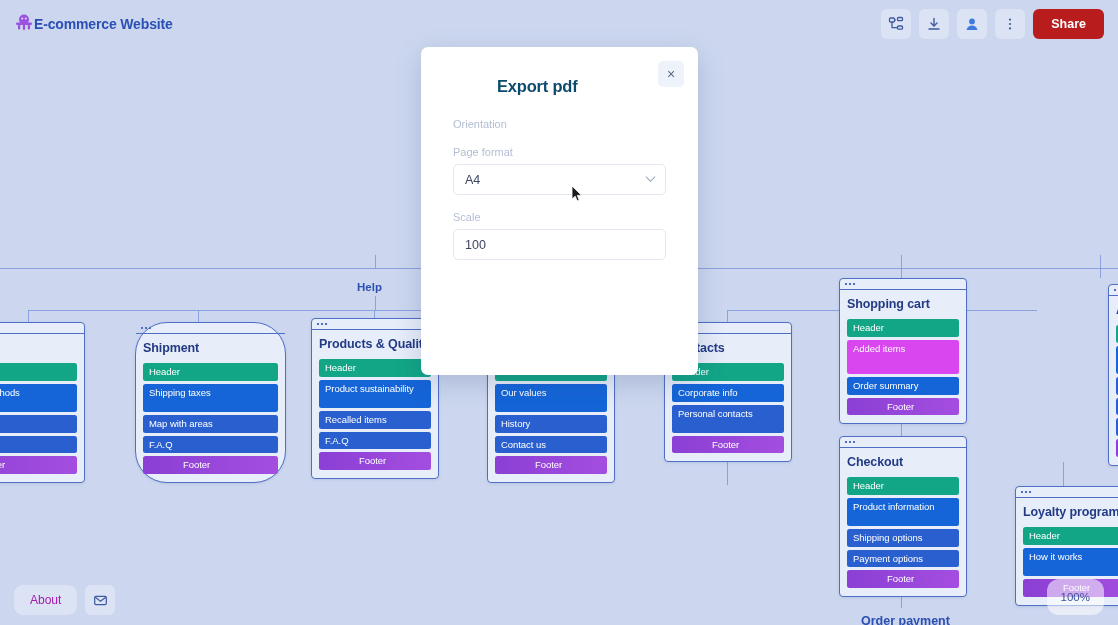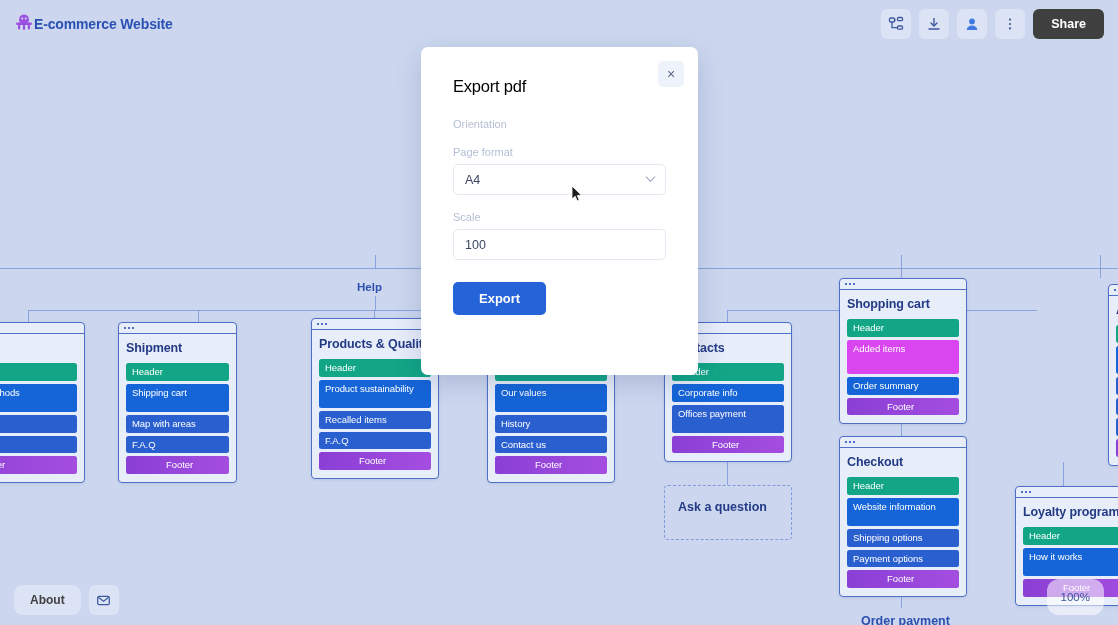--- a/index.html
+++ b/index.html
@@ -127,43 +127,43 @@
   }
   .icon-btn {
     width: 30px; height: 30px;
     border-radius: 6px;
     background: rgba(255,255,255,.30);
     display: flex; align-items: center; justify-content: center;
     cursor: pointer;
   }
   .icon-btn svg { display:block; }
   .share-btn {
-    background: #404040;
+    background: #b91c1c;
     color: #fff;
     font-size: 12.5px;
     font-weight: bold;
     border: none;
     border-radius: 6px;
     padding: 8px 18px;
     cursor: pointer;
     font-family: inherit;
   }
 
   
   .bottombar {
     position: absolute;
     left: 14px; bottom: 10px;
     display: flex; align-items: center; gap: 8px;
     z-index: 20;
   }
   .about-btn {
     background: rgba(255,255,255,.30);
-    color: #404040;
+    color: #a21caf;
     font-size: 12px;
-    font-weight: bold;
+    font-weight: normal;
     border: none;
     border-radius: 9px;
     padding: 8px 16px;
     cursor: pointer;
     font-family: inherit;
   }
   .zoom-pill {
     position: absolute;
     right: 14px; bottom: 10px;
     background: rgba(255,255,255,.55);
@@ -194,25 +194,26 @@
     background: #eef2fa;
     border: none;
     color: #5a6785;
     font-size: 14px;
     line-height: 1;
     cursor: pointer;
     display: flex; align-items: center; justify-content: center;
     font-family: inherit;
   }
   .modal-title {
-    color: #000000;
+    color: #0c4a6e;
     font-size: 16.5px;
-    font-weight: normal;
+    font-weight: bold;
     margin-bottom: 22px;
     letter-spacing: -.2px;
+    margin-left: 44px;
   }
   .field { margin-bottom: 16px; }
   .field-label {
     color: #b3bed4;
     font-size: 11px;
     margin-bottom: 6px;
   }
   .select-box, .text-box {
     position: relative;
     width: 100%;
@@ -287,30 +288,30 @@
       <div class="card-body">
         <div class="card-title">Payments</div>
         <div class="row header">Header</div>
         <div class="row blue tall">Payment methods</div>
         <div class="row blue2">Taxes</div>
         <div class="row blue2">&nbsp;</div>
         <div class="row footer">Footer</div>
       </div>
     </div>
 
-    <div class="card" style="left:118px;top:322px;width:119px;">
+    <div class="card" style="left:135px;top:322px;width:151px;border-radius:32px;">
       <div class="card-bar">
           <i></i>
           <i></i>
           <i></i>
         </div>
       <div class="card-body">
         <div class="card-title">Shipment</div>
         <div class="row header">Header</div>
-        <div class="row blue tall">Shipping cart</div>
+        <div class="row blue tall">Shipping taxes</div>
         <div class="row blue2">Map with areas</div>
         <div class="row blue2">F.A.Q</div>
         <div class="row footer">Footer</div>
       </div>
     </div>
 
     <div class="card" style="left:311px;top:318px;width:128px;">
       <div class="card-bar">
           <i></i>
           <i></i>
@@ -345,28 +346,25 @@
     <div class="card" style="left:664px;top:322px;width:128px;">
       <div class="card-bar">
           <i></i>
           <i></i>
           <i></i>
         </div>
       <div class="card-body">
         <div class="card-title">Contacts</div>
         <div class="row header">Header</div>
         <div class="row blue">Corporate info</div>
-        <div class="row blue2 tall">Offices payment</div>
-        <div class="row footer">Footer</div>
-      </div>
-    </div>
-
-    <div class="dashed-node" style="left:664px;top:485px;width:128px;height:55px;">
-      <span>Ask a question</span>
-    </div>
+        <div class="row blue2 tall">Personal contacts</div>
+        <div class="row footer">Footer</div>
+      </div>
+    </div>
+
 
     <div class="card" style="left:839px;top:278px;width:128px;">
       <div class="card-bar">
           <i></i>
           <i></i>
           <i></i>
         </div>
       <div class="card-body">
         <div class="card-title">Shopping cart</div>
         <div class="row header">Header</div>
@@ -378,21 +376,21 @@
 
     <div class="card" style="left:839px;top:436px;width:128px;">
       <div class="card-bar">
           <i></i>
           <i></i>
           <i></i>
         </div>
       <div class="card-body">
         <div class="card-title">Checkout</div>
         <div class="row header">Header</div>
-        <div class="row blue tall">Website information</div>
+        <div class="row blue tall">Product information</div>
         <div class="row blue2">Shipping options</div>
         <div class="row blue2">Payment options</div>
         <div class="row footer">Footer</div>
       </div>
     </div>
 
     <div class="branch-label" style="left:861px;top:614px;font-size:12.5px;">Order payment</div>
 
     <div class="card" style="left:1015px;top:486px;width:128px;">
       <div class="card-bar">
@@ -501,21 +499,20 @@
       </div>
     </div>
 
     <div class="field">
       <div class="field-label">Scale</div>
       <div class="text-box">
         <span>100</span>
       </div>
     </div>
 
-    <button class="export-btn">Export</button>
   </div>
 
   <span class="cursor">
     <svg width="12" height="18" viewBox="0 0 12 18">
       <path d="M1 1 L1 14 L4.2 11.2 L6.2 15.8 L8.2 14.9 L6.3 10.5 L10.4 10.2 Z" fill="#1b1b1b" stroke="#ffffff" stroke-width="0.8"></path>
     </svg>
   </span>
 
 </div>
 

